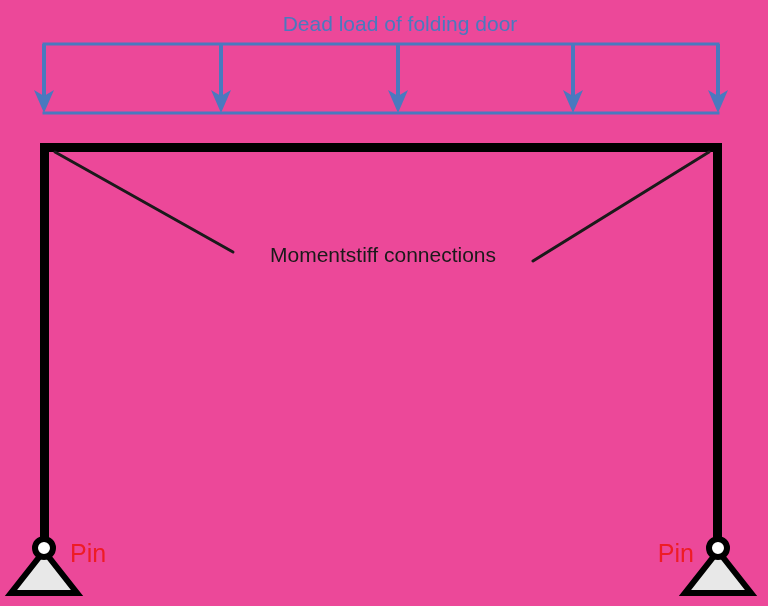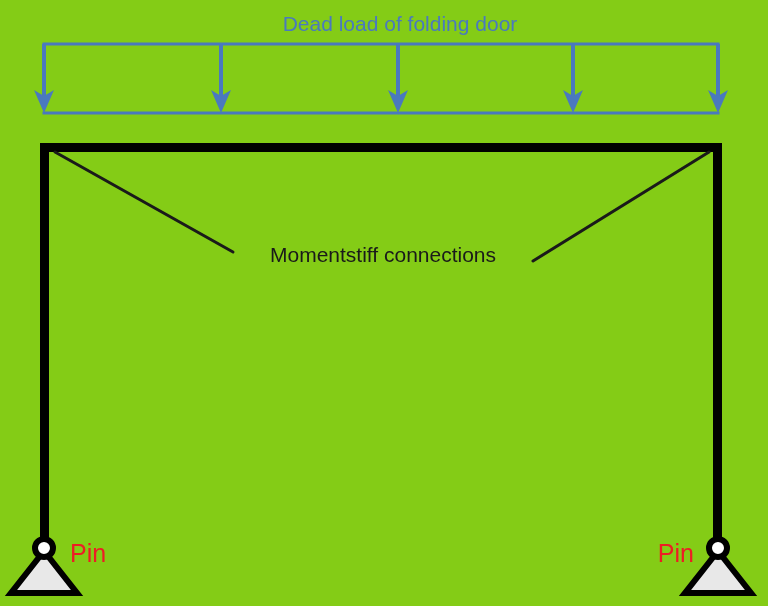--- a/index.html
+++ b/index.html
@@ -7,21 +7,21 @@
     padding: 0;
     background: #ffffff;
   }
   body {
     font-family: "Liberation Sans", sans-serif;
   }
   #diagram-root {
     position: relative;
     width: 768px;
     height: 606px;
-    background: #84cc16;
+    background: #ec4899;
     overflow: hidden;
   }
   #diagram-svg {
     position: absolute;
     top: 0;
     left: 0;
     width: 768px;
     height: 606px;
     display: block;
   }

